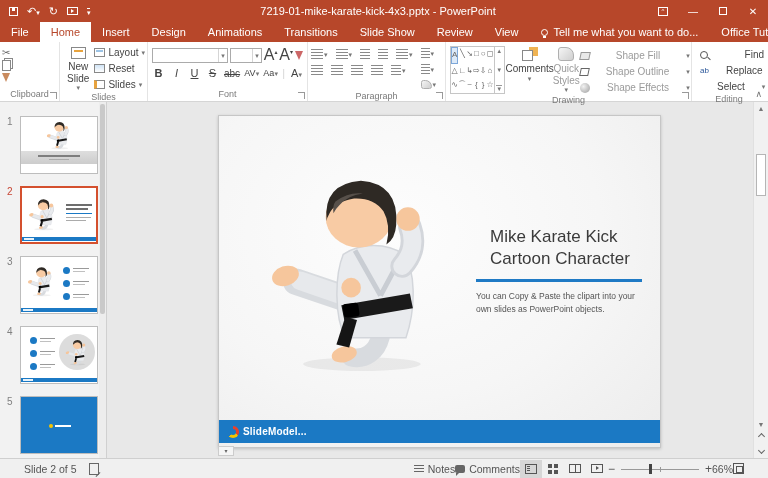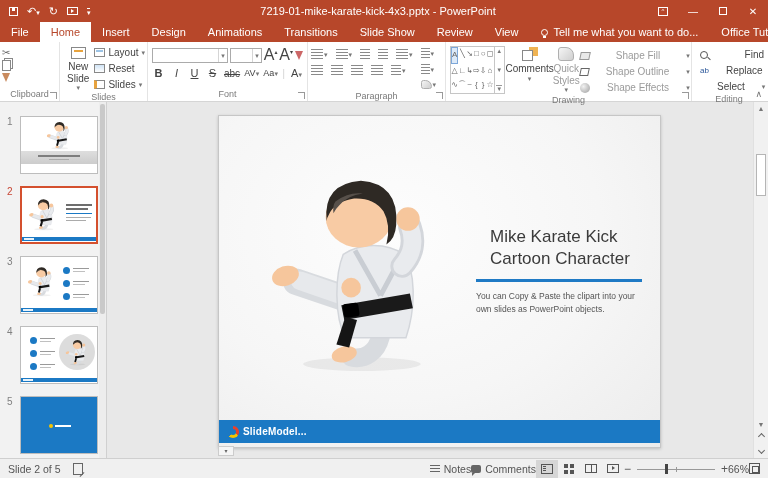--- a/index.html
+++ b/index.html
@@ -107,21 +107,21 @@
   .vscroll{position:absolute;right:0;top:102px;width:15px;bottom:20px;background:#F1F1F1;border-left:1px solid #E0E0E0;}
   .vs-arrow{position:absolute;left:0;width:100%;text-align:center;font-size:7px;color:#777;}
   .vs-thumb{position:absolute;left:2px;width:10px;top:52px;height:42px;background:#fff;border:1px solid #B5B5B5;}
   .chevbtn{position:absolute;left:0;width:100%;height:12px;display:flex;align-items:center;justify-content:center;}
   .chev{width:5px;height:5px;border-right:1px solid #666;border-bottom:1px solid #666;}
   .chev.up{transform:rotate(-135deg);}
   .chev.down{transform:rotate(45deg);}
   .splitbtn{position:absolute;left:218px;bottom:22px;width:16px;height:10px;background:#F5F5F5;border:1px solid #CCC;font-size:6px;color:#666;text-align:center;line-height:8px;}
 
   
-  .statusbar{position:absolute;left:0;right:0;bottom:0;height:20px;background:#F0F0F0;border-top:1px solid #CFCFCF;display:flex;align-items:center;font-size:10.5px;color:#555;padding:0 8px;}
+  .statusbar{position:absolute;left:0;right:0;bottom:0;height:20px;background:#F0F0F0;border-top:1px solid #CFCFCF;display:flex;align-items:center;font-size:10.5px;color:#555;padding:0 24px;}
   .sb-left{display:flex;align-items:center;gap:12px;}
   .i-proof{width:10px;height:12px;border:1px solid #666;position:relative;}
   .i-proof::after{content:"";position:absolute;right:-3px;bottom:-1px;width:6px;height:1px;background:#666;transform:rotate(-45deg);}
   .sb-right{margin-left:auto;display:flex;align-items:center;gap:0;}
   .sb-item{display:flex;align-items:center;gap:4px;}
   .i-notes{width:10px;height:8px;background:repeating-linear-gradient(to bottom,#666 0 1px,transparent 1px 3px);}
   .i-comment{width:10px;height:8px;background:#666;border-radius:2px;position:relative;}
   .i-comment::after{content:"";position:absolute;left:1px;bottom:-3px;border-left:3px solid #666;border-bottom:3px solid transparent;}
   .viewbtn{width:22px;height:18px;display:flex;align-items:center;justify-content:center;}
   .viewbtn.sel{background:#D6D6D6;}

